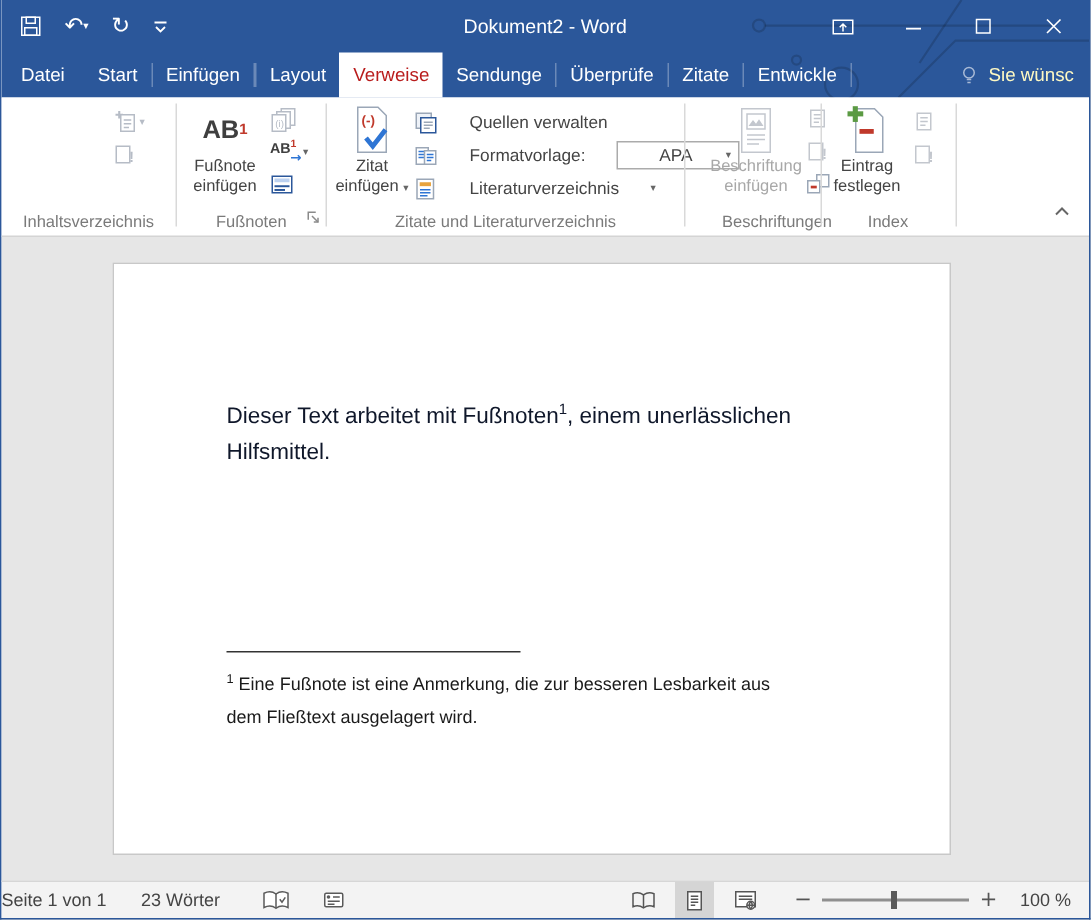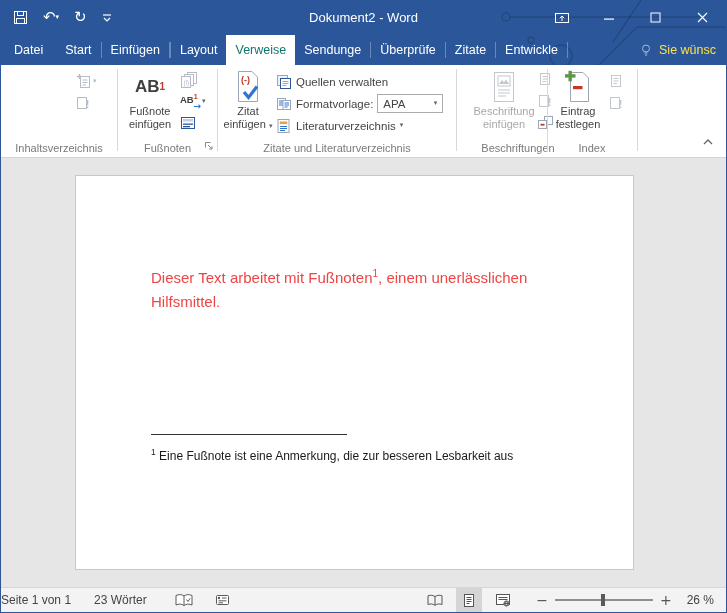--- a/index.html
+++ b/index.html
@@ -16,53 +16,53 @@
   .glyph { font-family:"DejaVu Sans",sans-serif; font-size:15px; line-height:1; }
   .caret { font-family:"DejaVu Sans",sans-serif; font-size:7px; color:inherit; line-height:1; }
   .win-title { position:absolute; left:0; right:0; top:0; height:35px; line-height:35px; text-align:center; font-size:13px; }
   .user-name { position:absolute; right:190px; top:0; height:35px; line-height:35px; font-size:13px; }
   .win-controls { position:absolute; right:0; top:0; height:35px; display:flex; }
   .win-btn { width:47px; height:35px; display:flex; align-items:center; justify-content:center; }
 
   .tabrow { position:absolute; top:35px; left:0; right:0; height:30px; display:flex; align-items:stretch; color:#fff; font-size:12.5px; }
   .tab { padding:0 9px; line-height:30px; white-space:nowrap; }
   .tab.first { padding:0 13px; }
-  .tab.active { background:#fff; color:#0f766e; }
+  .tab.active { background:#fff; color:#b91c1c; }
   .tabsep { width:1px; background:rgba(255,255,255,0.3); margin:7px 0; }
   .tab-spacer { flex:1; }
-  .tellme { display:flex; align-items:center; gap:6px; padding:0 10px; color:#fde047; white-space:nowrap; }
+  .tellme { display:flex; align-items:center; gap:6px; padding:0 10px; color:#fef9c3; white-space:nowrap; }
 
   
   .ribbon { position:absolute; top:65px; left:0; right:0; height:93px; background:#fff; border-bottom:1px solid #d4d4d4; font-size:11px; color:#444; }
   .grp { position:absolute; top:0; bottom:1px; }
   .grpdiv { position:absolute; top:4px; bottom:6px; width:1px; background:#d9d9d9; }
   .grp-label { position:absolute; bottom:2px; left:0; right:0; text-align:center; font-size:11px; color:#7a7a7a; white-space:nowrap; }
   .bigbtn { position:absolute; top:3px; display:flex; flex-direction:column; align-items:center; text-align:center; line-height:13px; }
   .bigbtn .ic { height:37px; display:flex; align-items:center; justify-content:center; }
   .bigbtn.disabled { color:#a8a8a8; }
   .smallcol { position:absolute; display:flex; flex-direction:column; }
   .sbtn { height:22px; display:flex; align-items:center; gap:2px; }
   .ab-big { font-size:17px; font-weight:bold; color:#3f3f3f; line-height:1; }
   .ab-big sup, .ab-sm sup { color:#c0392b; }
   .ab-big sup { font-size:10px; }
   .ab-sm { position:relative; font-size:9.5px; font-weight:bold; color:#3f3f3f; width:20px; height:16px; }
   .ab-sm sup { font-size:7px; }
   .ab-sm .arr { position:absolute; right:-1px; bottom:-2px; color:#2e75d4; font-size:9px; font-weight:bold; font-family:"DejaVu Sans",sans-serif; }
   .rows { position:absolute; display:flex; flex-direction:column; gap:1px; }
-  .rrow { height:21px; display:flex; align-items:center; gap:4px; font-size:11.5px; white-space:nowrap; }
-  .combo { width:66px; height:19px; border:1px solid #ababab; display:flex; align-items:center; background:#fff; }
+  .rrow { height:21px; display:flex; align-items:center; gap:21px; font-size:11.5px; white-space:nowrap;text-align:center; }
+  .combo { width:82px; height:19px; border:1px solid #ababab; display:flex; align-items:center; background:#fff; }
   .combo .val { flex:1; padding-left:5px; font-size:11.5px; color:#444; }
   .combo .caret { padding-right:5px; color:#666; }
   .launcher { position:absolute; right:3px; bottom:3px; }
   .collapse { position:absolute; right:12px; bottom:8px; }
 
   
   .docarea { position:absolute; top:158px; left:0; right:0; height:430px; background:#e6e6e6; }
   .page { position:absolute; left:74px; top:17px; width:559px; height:395px; background:#fff; border:1px solid #c8c8c8; }
-  .bodytext { position:absolute; left:75px; top:86px; font-size:15px; line-height:24px; color:#ef4444; }
+  .bodytext { position:absolute; left:75px; top:86px; font-size:15px; line-height:24px; color:#0f172a; }
   .bodytext sup { font-size:10px; }
   .fnsep { position:absolute; left:75px; top:258px; width:196px; border-top:1.4px solid #333; }
   .fntext { position:absolute; left:75px; top:266px; font-size:12px; line-height:21.5px; color:#1a1a1a; }
   .fntext sup { font-size:8.5px; }
 
   
   .statusbar { position:absolute; left:0; right:0; bottom:0; height:25px; background:#f3f3f3; border-top:1px solid #d6d6d6; display:flex; align-items:center; font-size:12px; color:#444; }
   .sb-item { white-space:nowrap; }
   .viewbtn { width:26px; height:24px; display:flex; align-items:center; justify-content:center; }
   .viewbtn.sel { background:#d5d5d5; }
@@ -363,20 +363,21 @@
 
   <div class="docarea">
     <div class="page">
       <div class="bodytext">
         <span>Dieser Text arbeitet mit Fußnoten</span><sup>1</sup><span>, einem unerlässlichen</span><br>
         <span>Hilfsmittel.</span>
       </div>
       <div class="fnsep"></div>
       <div class="fntext">
         <sup>1</sup><span> Eine Fußnote ist eine Anmerkung, die zur besseren Lesbarkeit aus</span><br>
+        <span>dem Fließtext ausgelagert wird.</span>
       </div>
     </div>
   </div>
 
   <div class="statusbar">
     <span class="sb-item" style="">Seite 1 von 1</span>
     <span class="sb-item" style="margin-left:23px;">23 Wörter</span>
     <span style="margin-left:28px;display:flex;align-items:center;">
       <svg width="18" height="15" viewBox="0 0 18 15" fill="none" stroke="#5a5a5a">
         <path d="M1 2.5 C4 1 7 1.5 9 3 C11 1.5 14 1 17 2.5 V12 C14 10.5 11 11 9 12.5 C7 11 4 10.5 1 12 Z" fill="#fff"></path>
@@ -413,16 +414,16 @@
         <circle cx="11.5" cy="10.5" r="2.6" fill="#fff"></circle>
         <path d="M9 10.5 h5 M11.5 8 c1.4 1.6 1.4 3.4 0 5 M11.5 8 c-1.4 1.6 -1.4 3.4 0 5"></path>
       </svg>
     </span>
 
     <span class="zoomsign" style="margin-left:20px;">−</span>
     <span class="zoomtrack">
       <span class="zoomhandle"></span>
     </span>
     <span class="zoomsign">+</span>
-    <span class="sb-item" style="margin-left:15px;margin-right:12px;">26 %</span>
+    <span class="sb-item" style="margin-left:15px;margin-right:12px;">100 %</span>
   </div>
 
 </div>
 
 </body></html>

